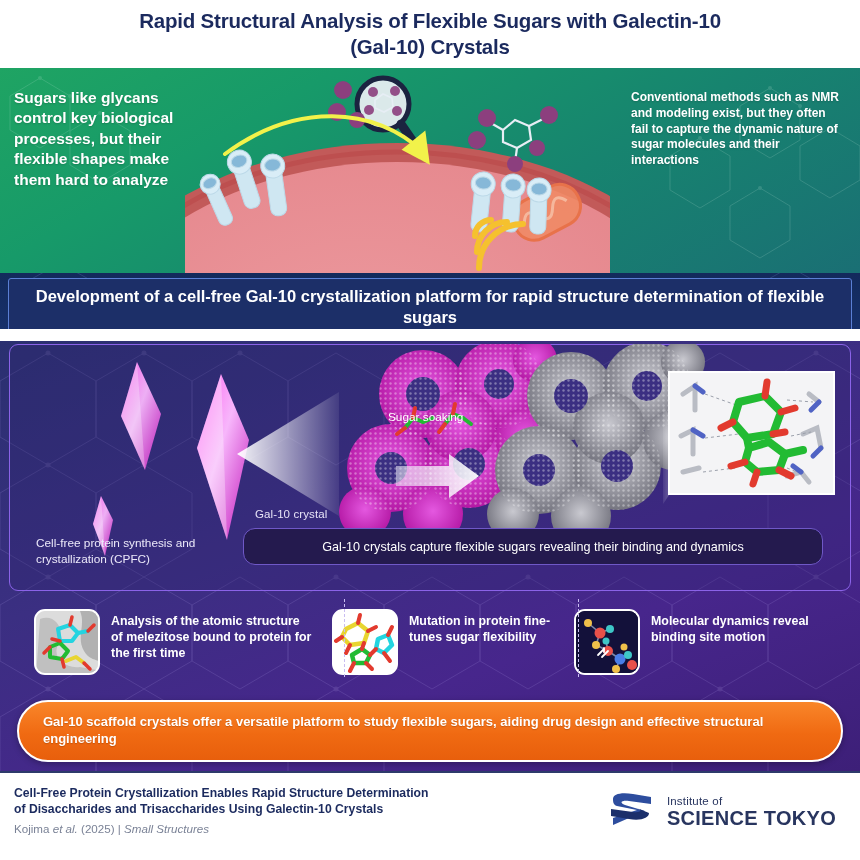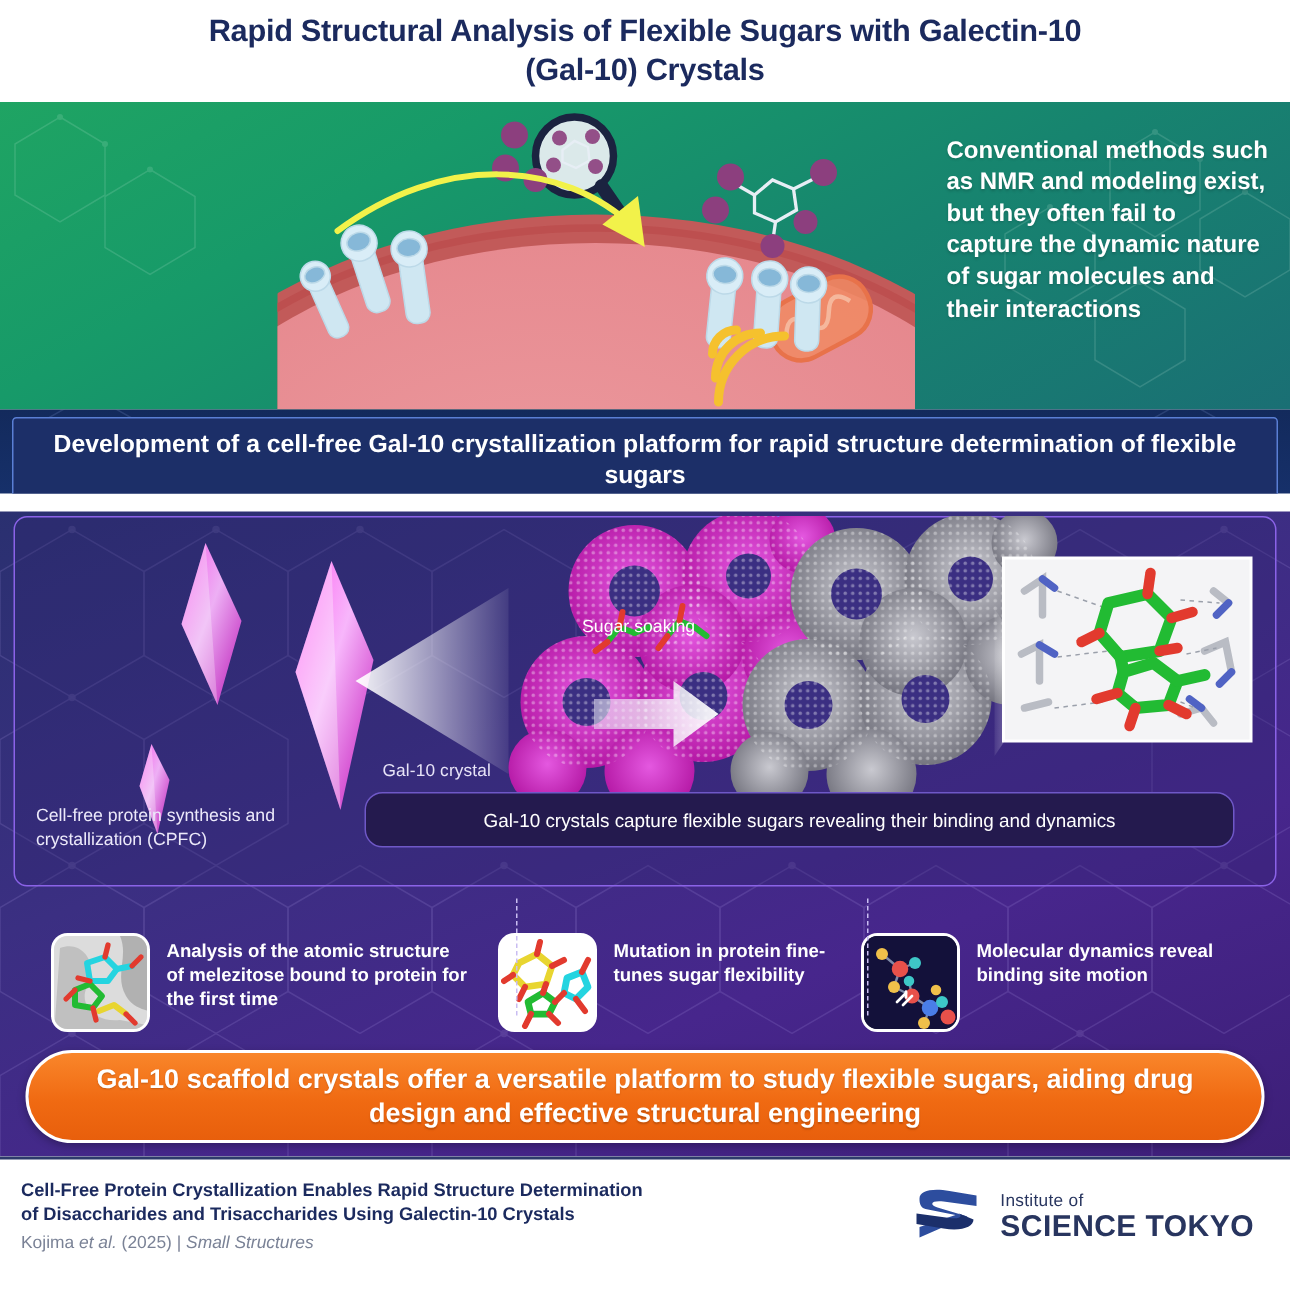--- a/index.html
+++ b/index.html
@@ -30,21 +30,21 @@
     overflow:hidden;
   }
   .hexfield { position:absolute; inset:0; opacity:.16; }
   .green-left {
     position:absolute; left:14px; top:20px; width:190px;
     color:#fff; font-weight:bold; font-size:15.5px; line-height:1.32;
     text-shadow:0 1px 2px rgba(0,0,0,.18);
   }
   .green-right {
     position:absolute; right:14px; top:22px; width:215px;
-    color:#fff; font-weight:bold; font-size:16px; line-height:1.32;
+    color:#fff; font-weight:bold; font-size:12px; line-height:1.32;
     text-shadow:0 1px 2px rgba(0,0,0,.18);
   }
   .cell-art { position:absolute; left:185px; top:0px; width:425px; height:205px; }
 
   
   .blue-sec {
     position:absolute; left:0; top:273px; width:860px; height:56px;
     background:linear-gradient(180deg,#132a5c 0%, #16306a 100%);
     overflow:hidden;
   }
@@ -71,38 +71,38 @@
     border:1.5px solid #8b63e8; border-radius:9px;
     background:rgba(45,35,110,.30);
   }
   .crystal-stage { position:absolute; left:9px; top:3px; width:842px; height:247px; }
 
   .lbl-gal10 {
     position:absolute; left:255px; top:167px;
     color:#e7e3f7; font-size:11.5px; letter-spacing:.1px;
   }
   .lbl-cpfc {
-    position:absolute; left:24px; top:194px; width:200px;
+    position:absolute; left:36px; top:194px; width:200px;
     color:#ece9fa; font-size:11.8px; line-height:1.36;
   }
   .lbl-soak {
     position:absolute; left:388px; top:410px;
     color:#ffffff; font-size:11.8px;
   }
   .inner-strip {
     position:absolute; left:243px; top:187px; width:580px; height:37px;
     background:#241a4e; border:1.3px solid #6f58c7; border-radius:12px;
     display:flex; align-items:center; justify-content:center;
   }
   .inner-strip-text { color:#ffffff; font-size:12.6px; }
 
   
   .feat-row {
     position:absolute; left:0; top:596px; width:860px; height:92px;
-    display:flex; align-items:flex-end;
+    display:flex; align-items:center;
   }
   .feat {
     position:relative; display:flex; align-items:flex-start; gap:11px;
     padding:0 4px;
   }
   .feat-1 { width:318px; padding-left:34px; }
   .feat-2 { width:240px; padding-left:14px; }
   .feat-3 { width:268px; padding-left:16px; }
   .feat-thumb {
     width:66px; height:66px; border-radius:11px; flex:0 0 66px;
@@ -127,22 +127,22 @@
   }
   .orange-pill {
     width:826px; height:62px;
     background:linear-gradient(180deg,#f9862a 0%, #f06a12 55%, #e85f0c 100%);
     border:2px solid #ffffff;
     border-radius:31px;
     display:flex; align-items:center; justify-content:center;
     box-shadow:0 2px 6px rgba(0,0,0,.28);
   }
   .orange-text {
-    color:#ffffff; font-weight:bold; font-size:18px; line-height:1.3;
-    text-align:center; padding:0 24px;
+    color:#ffffff; font-weight:bold; font-size:13px; line-height:1.3;
+    padding:0 24px;
     text-shadow:0 1px 1px rgba(120,50,0,.35);
   }
 
   
   .footer {
     position:absolute; left:0; top:771px; width:860px; height:89px;
     background:#ffffff;
     padding-left:20px;
   }
   .footer-rule {
@@ -302,20 +302,21 @@
               <circle cx="152" cy="44" r="9"></circle>
             <circle cx="172" cy="52" r="8"></circle>
           </g>
         </g>
 
         <path d="M40 86 C 110 34, 190 38, 238 84" fill="none" stroke="#f2f24a" stroke-width="4" stroke-linecap="round"></path>
         <path d="M230 64 L250 92 L218 92 Z" fill="#f2f24a" transform="rotate(28 238 84)"></path>
       </g>
     </svg>
 
+    <div class="green-left">Sugars like glycans control key biological processes, but their flexible shapes make them hard to analyze</div>
     <div class="green-right">Conventional methods such as NMR and modeling exist, but they often fail to capture the dynamic nature of sugar molecules and their interactions</div>
   </div>
 
   <div class="blue-sec">
     <svg class="hexfield" viewBox="0 0 860 68" preserveAspectRatio="none">
       <g fill="none" stroke="#9fb6ef" stroke-width="1">
         <path d="M60 -10 L92 8 L92 44 L60 62 L28 44 L28 8 Z"></path>
         <path d="M790 -6 L822 12 L822 48 L790 66 L758 48 L758 12 Z"></path>
       </g>
     </svg>

